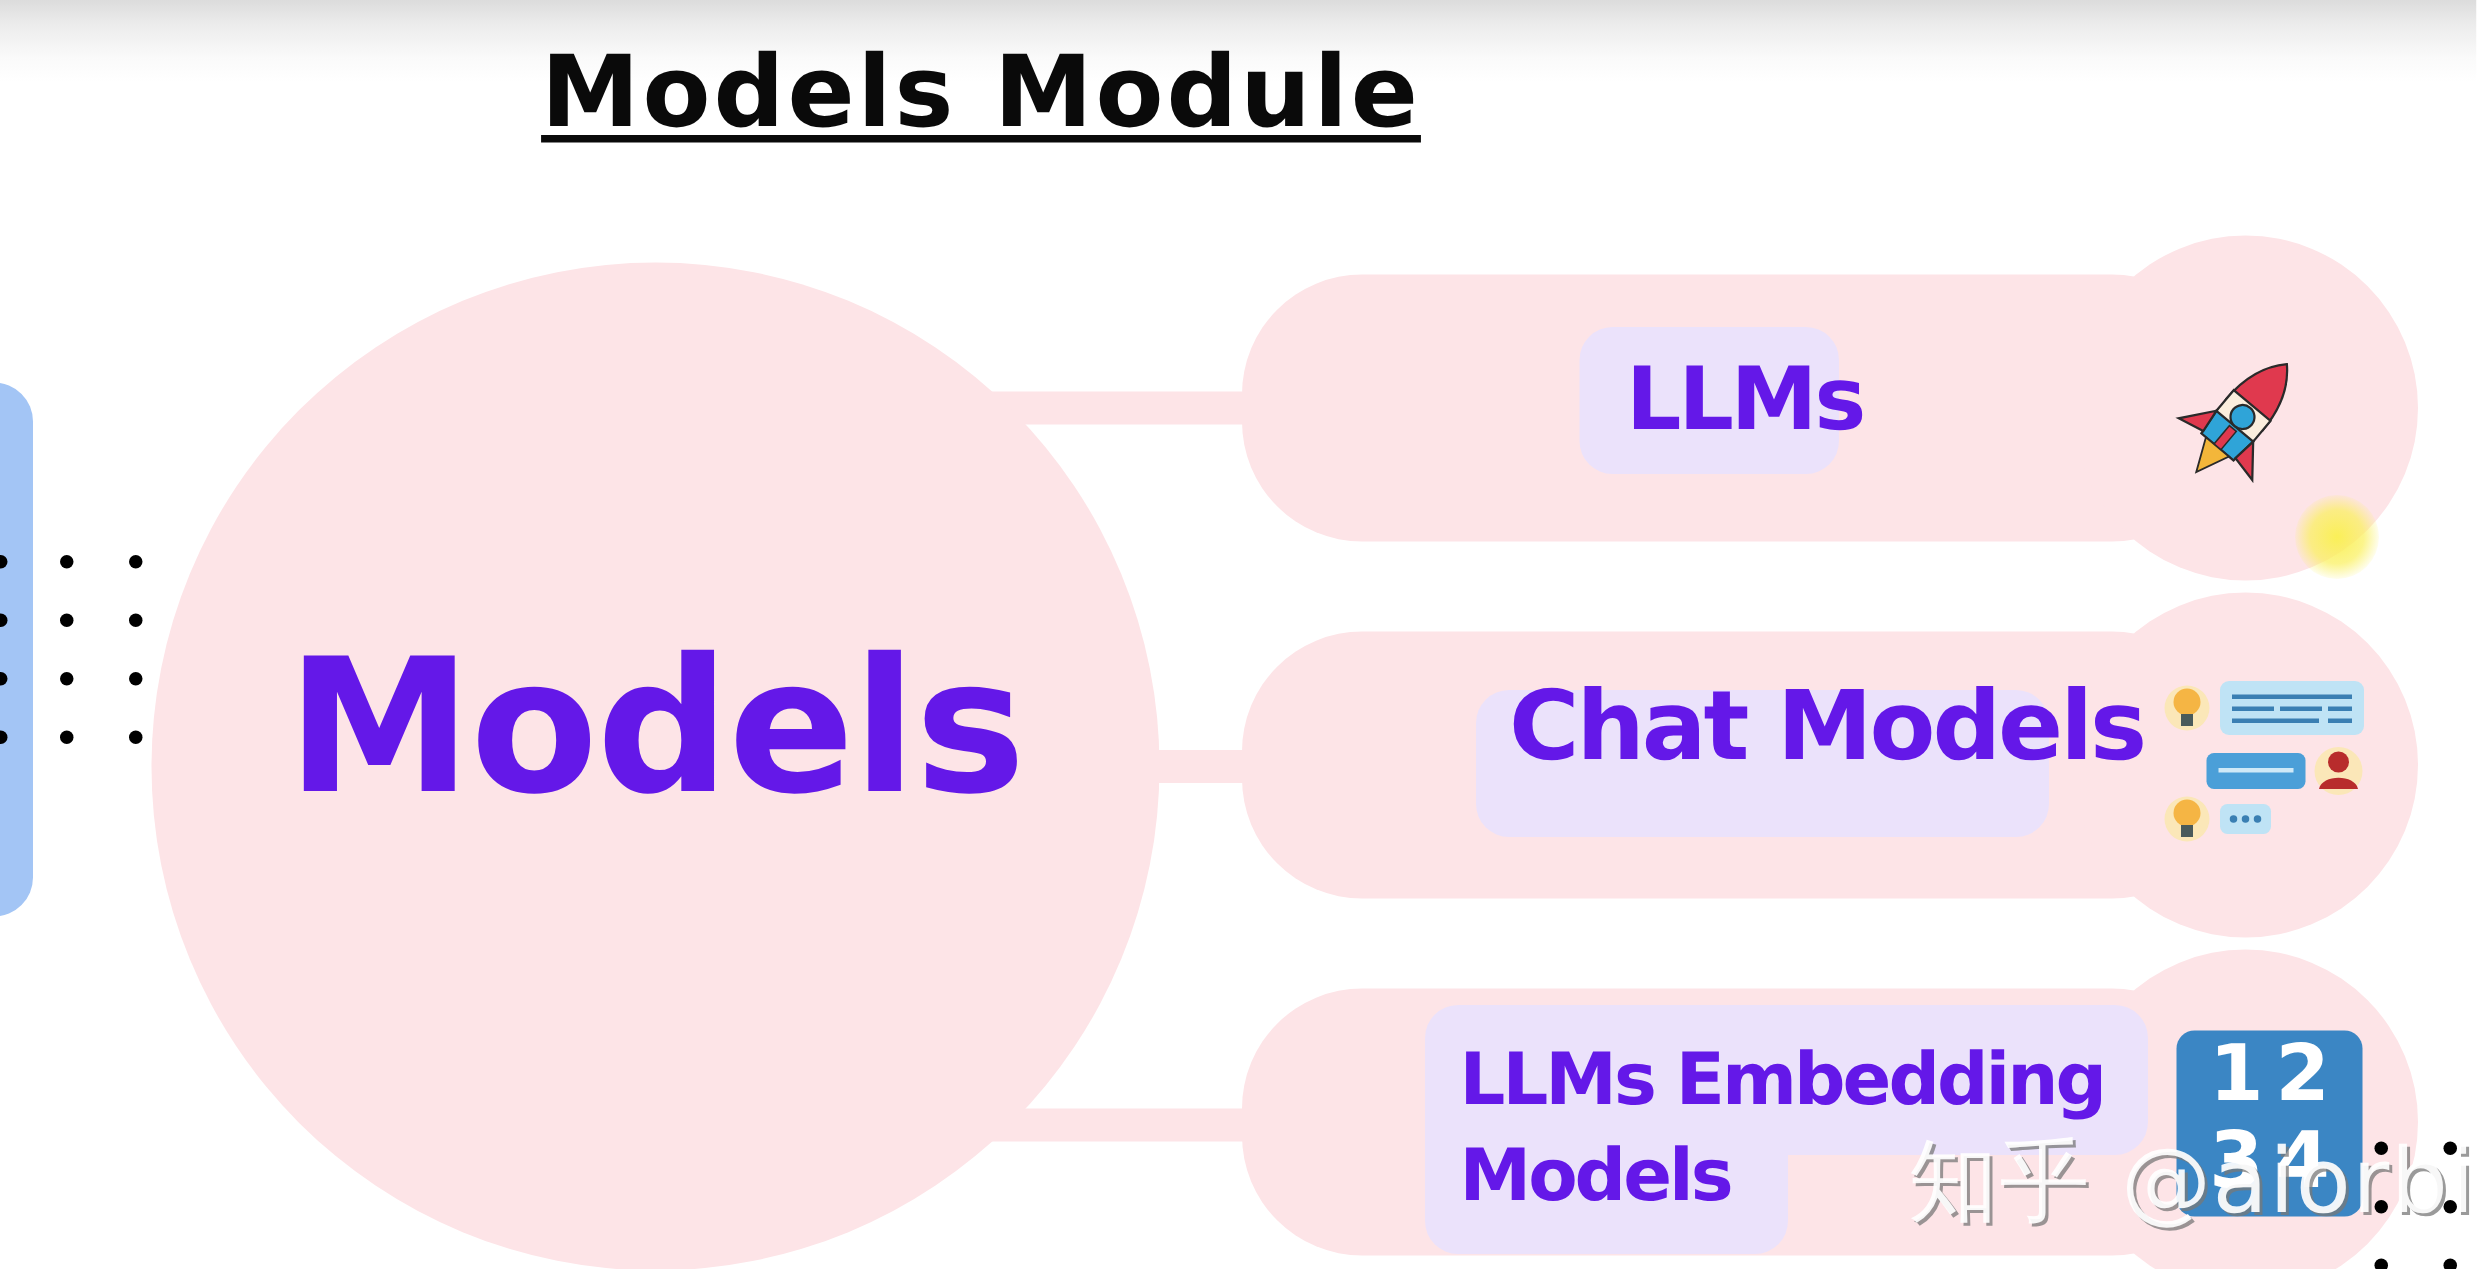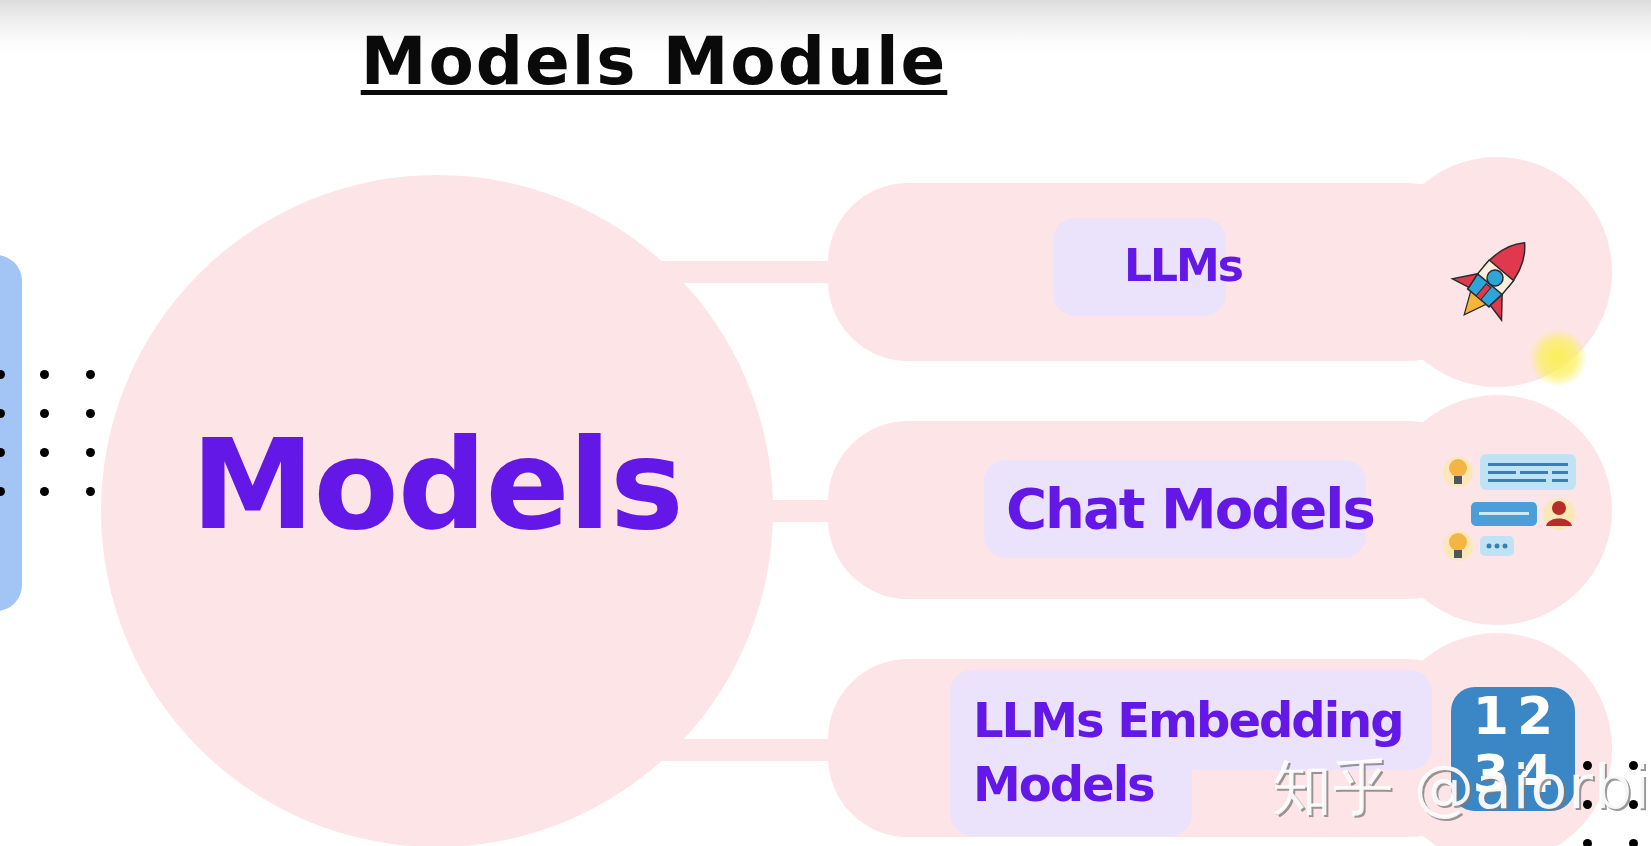--- a/index.html
+++ b/index.html
@@ -45,21 +45,21 @@
     color:#6418e8; letter-spacing:-2px; white-space:nowrap;
   }
 
   .glow {
     position:absolute; left:1530px; top:330px; width:56px; height:56px; border-radius:50%;
     background:radial-gradient(circle, rgba(250,240,80,0.95) 0%, rgba(250,240,90,0.7) 45%, rgba(250,240,120,0) 75%);
   }
 
   .num-tile {
     position:absolute; left:1451px; top:687px; width:124px; height:124px;
-    background:#3b86c4; border-radius:24px; color:#fff;
+    background:#3b86c4; border-radius:12px; color:#fff;
     font-family:"DejaVu Sans", sans-serif; font-weight:bold; font-size:52px;
     line-height:58px; text-align:center;
   }
   .num-tile div { letter-spacing:8px; padding-left:8px; }
 
   .watermark {
     position:absolute; left:1272px; top:748px; font-family:"DejaVu Sans", sans-serif;
     font-size:60px; color:rgba(255,255,255,0.92);
     text-shadow:2px 2px 0 rgba(120,120,120,0.75); white-space:nowrap; letter-spacing:1px;
   }
@@ -95,41 +95,41 @@
 <div class="pink connector" style="top:500px"></div>
 <div class="pink connector" style="top:739px"></div>
 
 <div class="pink main-circle"></div>
 <div class="main-label">Models</div>
 
 <div>
   <div class="pink pill" style="top:183px"></div>
   <div class="pink pill-circle" style="left:1382px;top:157px"></div>
   <div class="label-box" style="left:1053px;top:218px;width:173px;height:98px"></div>
-  <div class="label-text" style="left:1124px;top:236px;font-size:44px;line-height:60px">LLMs</div>
+  <div class="label-text" style="left:1084px;top:236px;font-size:58px;line-height:60px">LLMs</div>
   <svg style="position:absolute;left:1445px;top:228px" width="100" height="100" viewBox="0 0 100 100">
     <g transform="rotate(40 50 50)">
       <path d="M50 4 C62 16 66 32 66 48 L34 48 C34 32 38 16 50 4 Z" fill="#e0394e" stroke="#2a2a2a" stroke-width="1.5"></path>
       <path d="M34 40 L66 40 L66 62 L34 62 Z" fill="#fbeedd" stroke="#2a2a2a" stroke-width="1.5"></path>
       <path d="M34 58 L66 58 L64 76 L36 76 Z" fill="#2fa4d8" stroke="#2a2a2a" stroke-width="1.5"></path>
       <circle cx="50" cy="50" r="8" fill="#2fa4d8" stroke="#2a2a2a" stroke-width="1.5"></circle>
       <path d="M34 58 L18 78 L36 74 Z" fill="#e0394e" stroke="#2a2a2a" stroke-width="1.5"></path>
       <path d="M66 58 L82 78 L64 74 Z" fill="#e0394e" stroke="#2a2a2a" stroke-width="1.5"></path>
       <rect x="47" y="60" width="6" height="26" fill="#e0394e" stroke="#2a2a2a" stroke-width="1"></rect>
       <path d="M40 76 L50 98 L60 76 Z" fill="#f3b63a" stroke="#2a2a2a" stroke-width="1.2"></path>
     </g>
   </svg>
   <div class="glow"></div>
 </div>
 
 <div>
   <div class="pink pill" style="top:421px"></div>
   <div class="pink pill-circle" style="left:1382px;top:395px"></div>
   <div class="label-box" style="left:984px;top:460px;width:382px;height:98px"></div>
-  <div class="label-text" style="left:1006px;top:479px;font-size:56px;line-height:60px">Chat Models</div>
+  <div class="label-text" style="left:1006px;top:455px;font-size:64px;line-height:60px">Chat Models</div>
   <svg style="position:absolute;left:1438px;top:450px" width="140" height="120" viewBox="0 0 140 120">
     <circle cx="20" cy="22" r="15" fill="#fbe7b8"></circle>
     <circle cx="20" cy="18" r="9" fill="#f5b544"></circle>
     <rect x="16" y="26" width="8" height="8" fill="#4a5a5a"></rect>
     <rect x="42" y="4" width="96" height="36" rx="6" fill="#bfe3f5"></rect>
     <rect x="50" y="13" width="80" height="3" fill="#3a7fb3"></rect>
     <rect x="50" y="21" width="28" height="3" fill="#3a7fb3"></rect>
       <rect x="82" y="21" width="28" height="3" fill="#3a7fb3"></rect>
       <rect x="114" y="21" width="16" height="3" fill="#3a7fb3"></rect>
     <rect x="50" y="29" width="58" height="3" fill="#3a7fb3"></rect>

